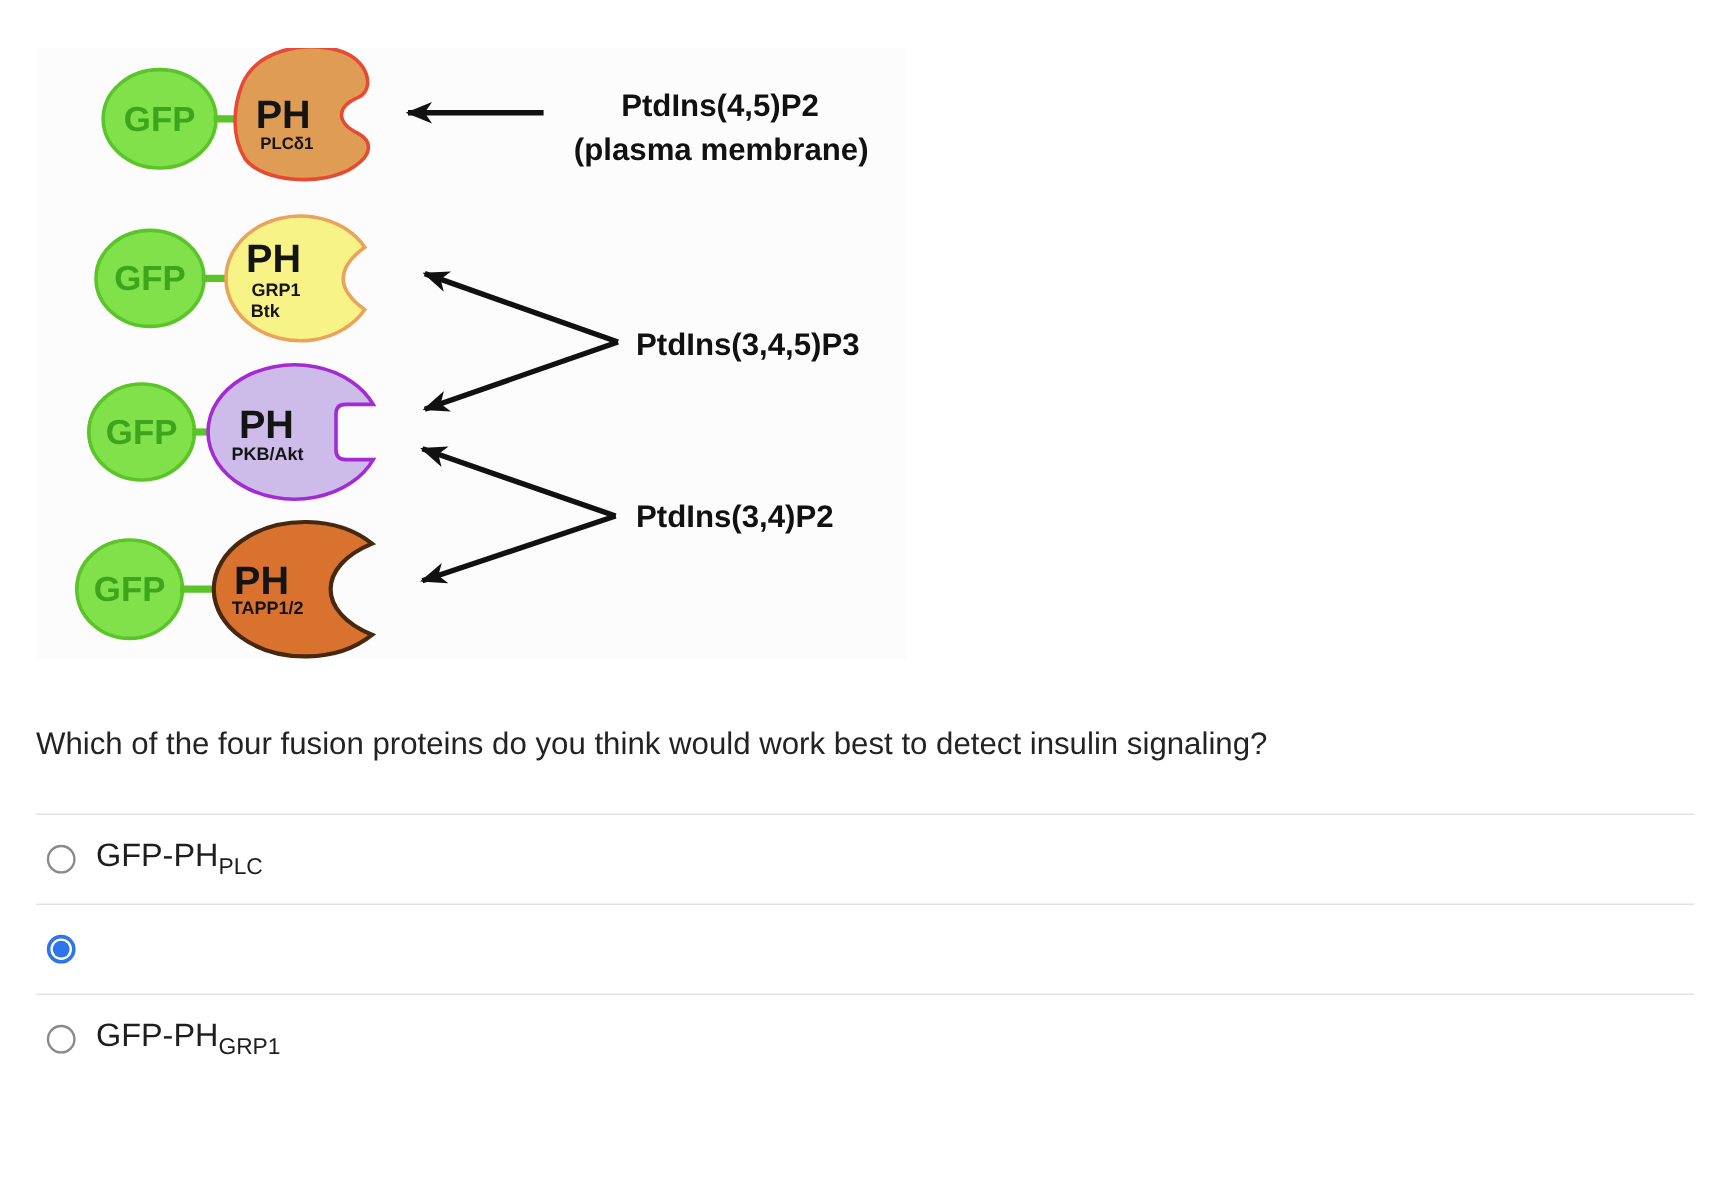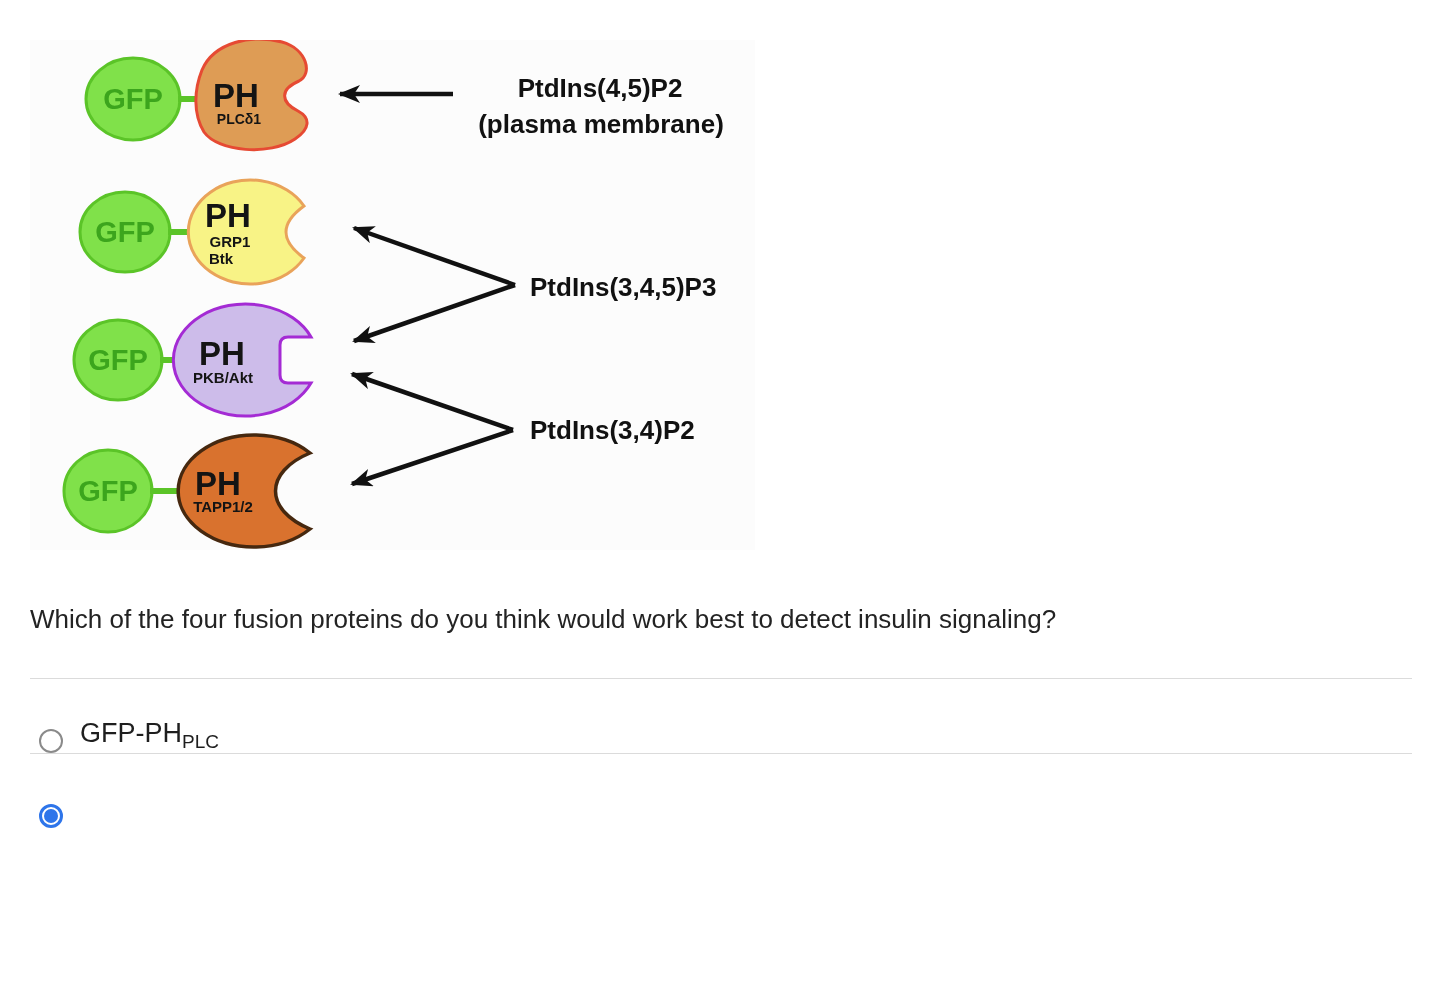--- a/index.html
+++ b/index.html
@@ -22,21 +22,21 @@
   .ph-sub{font-family:"Liberation Sans",sans-serif;font-weight:bold;font-size:15px;text-anchor:middle;fill:#141414;}
   .ph-sub-sm{font-family:"Liberation Sans",sans-serif;font-weight:bold;font-size:14px;text-anchor:middle;fill:#141414;}
   .lbl text{font-family:"Liberation Sans",sans-serif;font-weight:bold;font-size:26px;}
   .question{
     position:absolute;left:30px;top:589px;width:1380px;
     font-size:26px;line-height:36px;color:var(--question-text);margin-top:12px;
   }
   .options{position:absolute;left:30px;top:678px;width:1382px;}
   .option{
     height:75px;border-top:1px solid var(--divider);
-    display:flex;align-items:flex-end;padding-left:9px;cursor:pointer;background:#fff;
+    display:flex;align-items:center;padding-left:9px;cursor:pointer;background:#fff;
   }
   .radio{
     width:24px;height:24px;border:2px solid var(--radio-border);border-radius:50%;
     background:#fff;position:relative;flex:none;
   }
   .radio.checked{border:3px solid var(--radio-selected);}
   .radio.checked::after{
     content:"";position:absolute;inset:2px;border-radius:50%;background:var(--radio-selected);
   }
   .opt-label{margin-left:17px;font-size:27px;color:var(--option-text);white-space:nowrap;}
@@ -114,13 +114,17 @@
 <div class="question">Which of the four fusion proteins do you think would work best to detect insulin signaling?</div>
 
 <div class="options">
   <div class="option">
     <span class="radio"></span>
     <span class="opt-label"><span>GFP-PH</span><span class="opt-sub">PLC</span></span>
   </div>
   <div class="option">
     <span class="radio checked"></span>
   </div>
+  <div class="option">
+    <span class="radio"></span>
+    <span class="opt-label"><span>GFP-PH</span><span class="opt-sub">GRP1</span></span>
+  </div>
 </div>
 
 </body></html>

